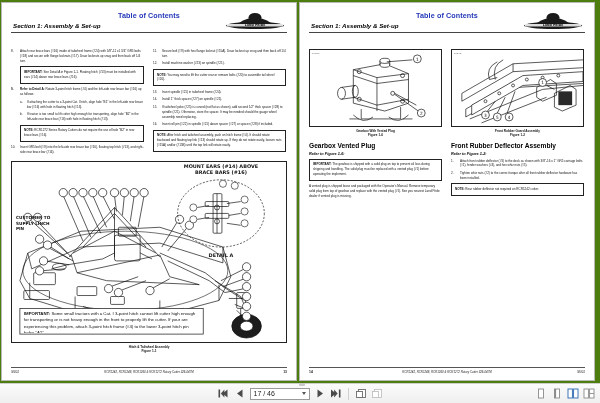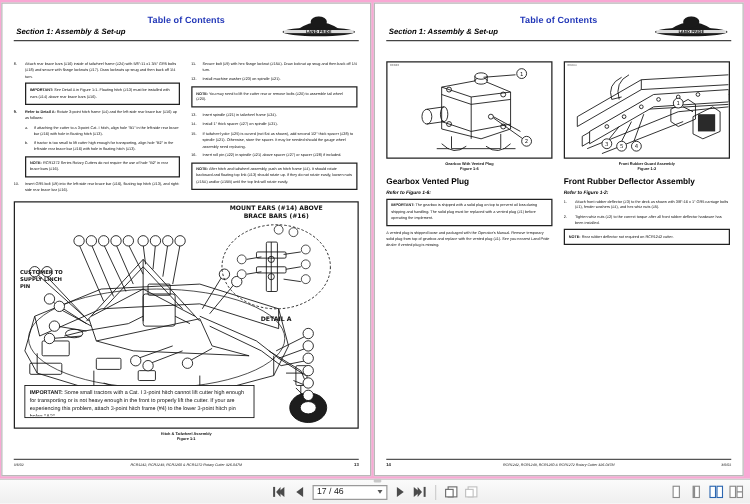--- a/index.html
+++ b/index.html
@@ -7,21 +7,21 @@
     width: 600px; height: 403px;
     font-family: "Liberation Sans", sans-serif;
     background: #ffffff;
     overflow: hidden;
   }
   .viewer { width: 600px; height: 403px; position: relative; background: #fff; display: flex; flex-direction: column; }
   .pages-area {
     flex: 1 1 auto;
     display: flex;
     flex-direction: row;
-    background: #f9a8d4;
+    background: #4d7c0f;
     position: relative;
     padding: 2px 0 0 0;
     overflow: hidden;
   }
   .page {
     position: relative;
     background: #ffffff;
     border: 1px solid #b9b9b9;
     width: 296px;
     height: 379px;

